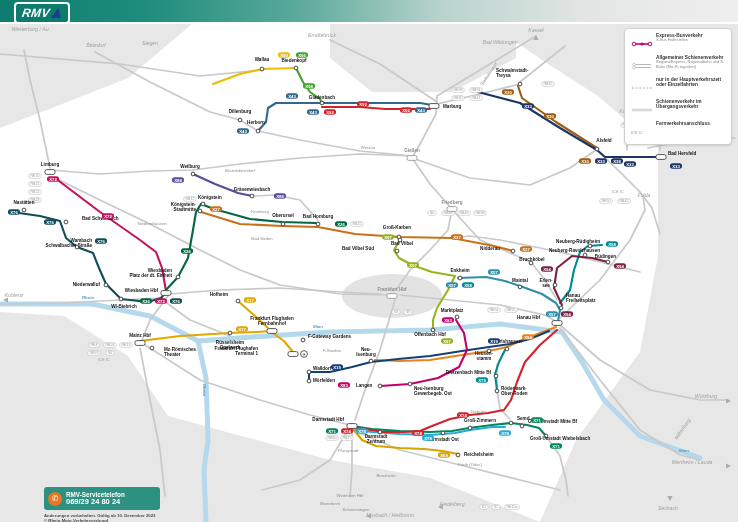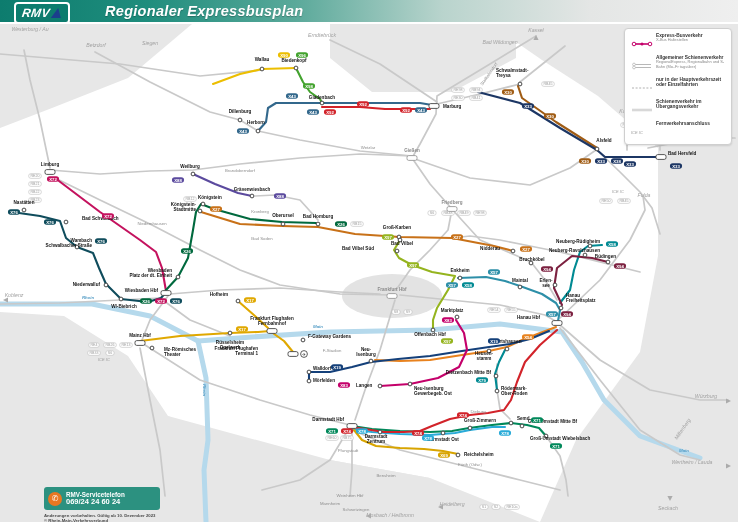--- a/index.html
+++ b/index.html
@@ -36,21 +36,20 @@
 </style>
 </head>
 <body>
 
 <div id="app">
   <header>
     <div class="logo">
       <b>RMV</b>
       <span class="tri"></span>
     </div>
-    <h1>Regionaler Expressbusplan</h1>
   </header>
   <div id="map-wrap">
     <svg id="m" width="738" height="498" viewBox="0 0 738 498" xmlns="http://www.w3.org/2000/svg">
         <rect x="0" y="0" width="738" height="498" fill="#ffffff"></rect>
         <polygon points="0,0 192,0 128,54 52,84 0,104" fill="#e7e7e7"></polygon>
         <polygon points="330,0 516,0 516,34 452,68 372,68 330,34" fill="#e7e7e7"></polygon>
         <polygon points="516,0 738,0 738,124 658,124 598,72 542,36 516,18" fill="#e7e7e7"></polygon>
         <polygon points="738,124 738,498 540,498 576,416 640,328 658,232 658,124" fill="#e7e7e7"></polygon>
         <polygon points="0,288 64,292 128,332 168,392 240,424 330,436 430,454 430,498 0,498" fill="#e7e7e7"></polygon>
         <polygon points="168,392 330,436 430,454 540,498 168,498" fill="#e7e7e7"></polygon>
@@ -535,21 +534,21 @@
             </svg></span>
           <span class="ltext">
             <b>Fernverkehrsanschluss</b>
           </span>
         </div>
       </aside>
     <div id="servicebox">
       <span class="phone-ic">✆</span>
       <div>
         <div class="t1">RMV-Servicetelefon</div>
-        <div class="t2">069/24 24 60 24</div>
+        <div class="t2">069/29 24 80 24</div>
       </div>
     </div>
     <div id="notes">
       <div>Änderungen vorbehalten. Gültig ab 10. Dezember 2023</div>
       <div>© Rhein-Main-Verkehrsverbund</div>
     </div>
   </div>
 </div>
 
 </body></html>

